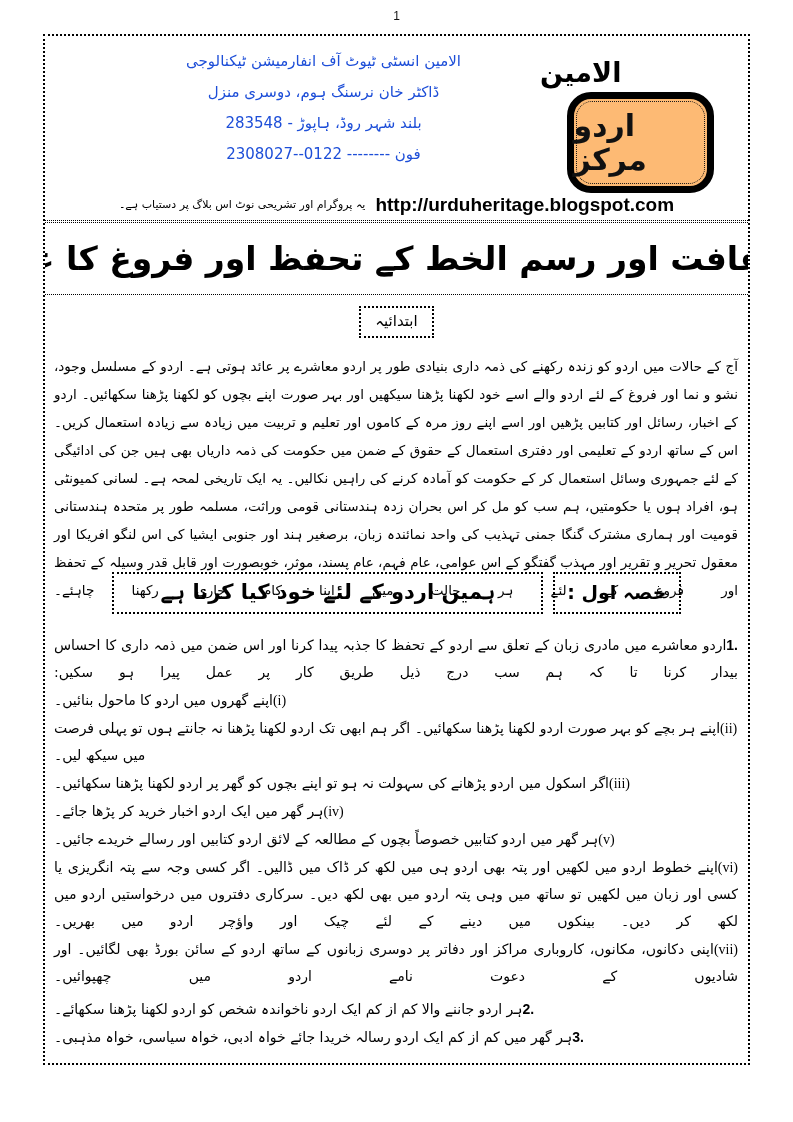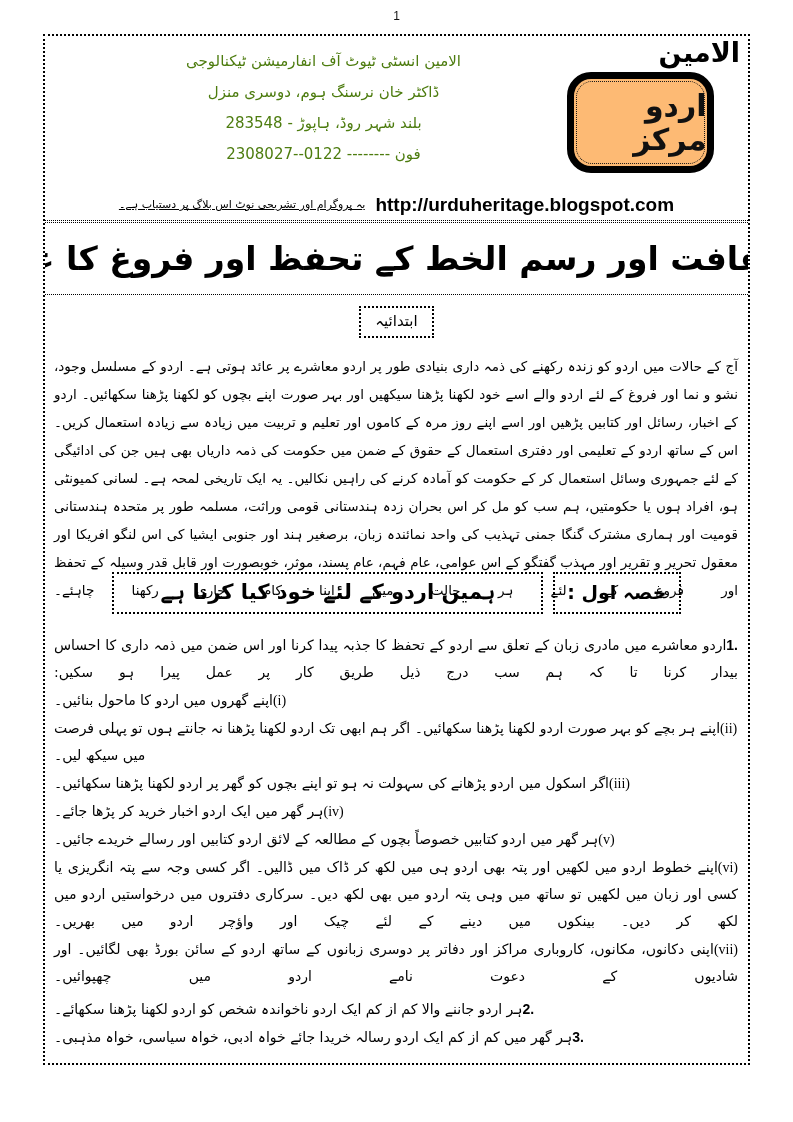--- a/index.html
+++ b/index.html
@@ -56,23 +56,23 @@
     top: 36px;
     width: 703px;
     height: 185px;
     box-sizing: border-box;
     border-bottom: 1px dotted #000;
   }
 
   .logo-wrap {
     position: absolute;
     right: 8px;
-    top: 0;
+    top: 20px;
     width: 200px;
-    text-align: right;
+    text-align: left;
   }
   .brand-name {
     font-family: "DejaVu Sans", sans-serif;
     font-size: 27px;
     line-height: 34px;
     font-weight: 700;
     color: #000;
     direction: rtl;
     letter-spacing: -1px;
   }
@@ -113,21 +113,21 @@
     right: 212px;
     top: 10px;
     width: 425px;
     text-align: center;
     direction: rtl;
   }
   .addr-line {
     font-family: "DejaVu Sans", sans-serif;
     font-size: 15px;
     line-height: 31px;
-    color: #4d7c0f;
+    color: #1d4ed8;
     white-space: nowrap;
   }
   .addr-line.ltr-mix { direction: rtl; unicode-bidi: plaintext; }
 
   .url-row {
     position: absolute;
     left: 0;
     bottom: 4px;
     width: 703px;
     display: flex;
@@ -136,21 +136,20 @@
     justify-content: center;
     gap: 10px;
     direction: rtl;
   }
   .url-note {
     font-family: "DejaVu Sans", sans-serif;
     font-size: 11px;
     line-height: 16px;
     padding-bottom: 3px;
     white-space: nowrap;
-    text-decoration: underline;
   }
   .url-text {
     font-family: "Liberation Sans", sans-serif;
     font-size: 19px;
     font-weight: 700;
     line-height: 22px;
     direction: ltr;
     white-space: nowrap;
   }
 

